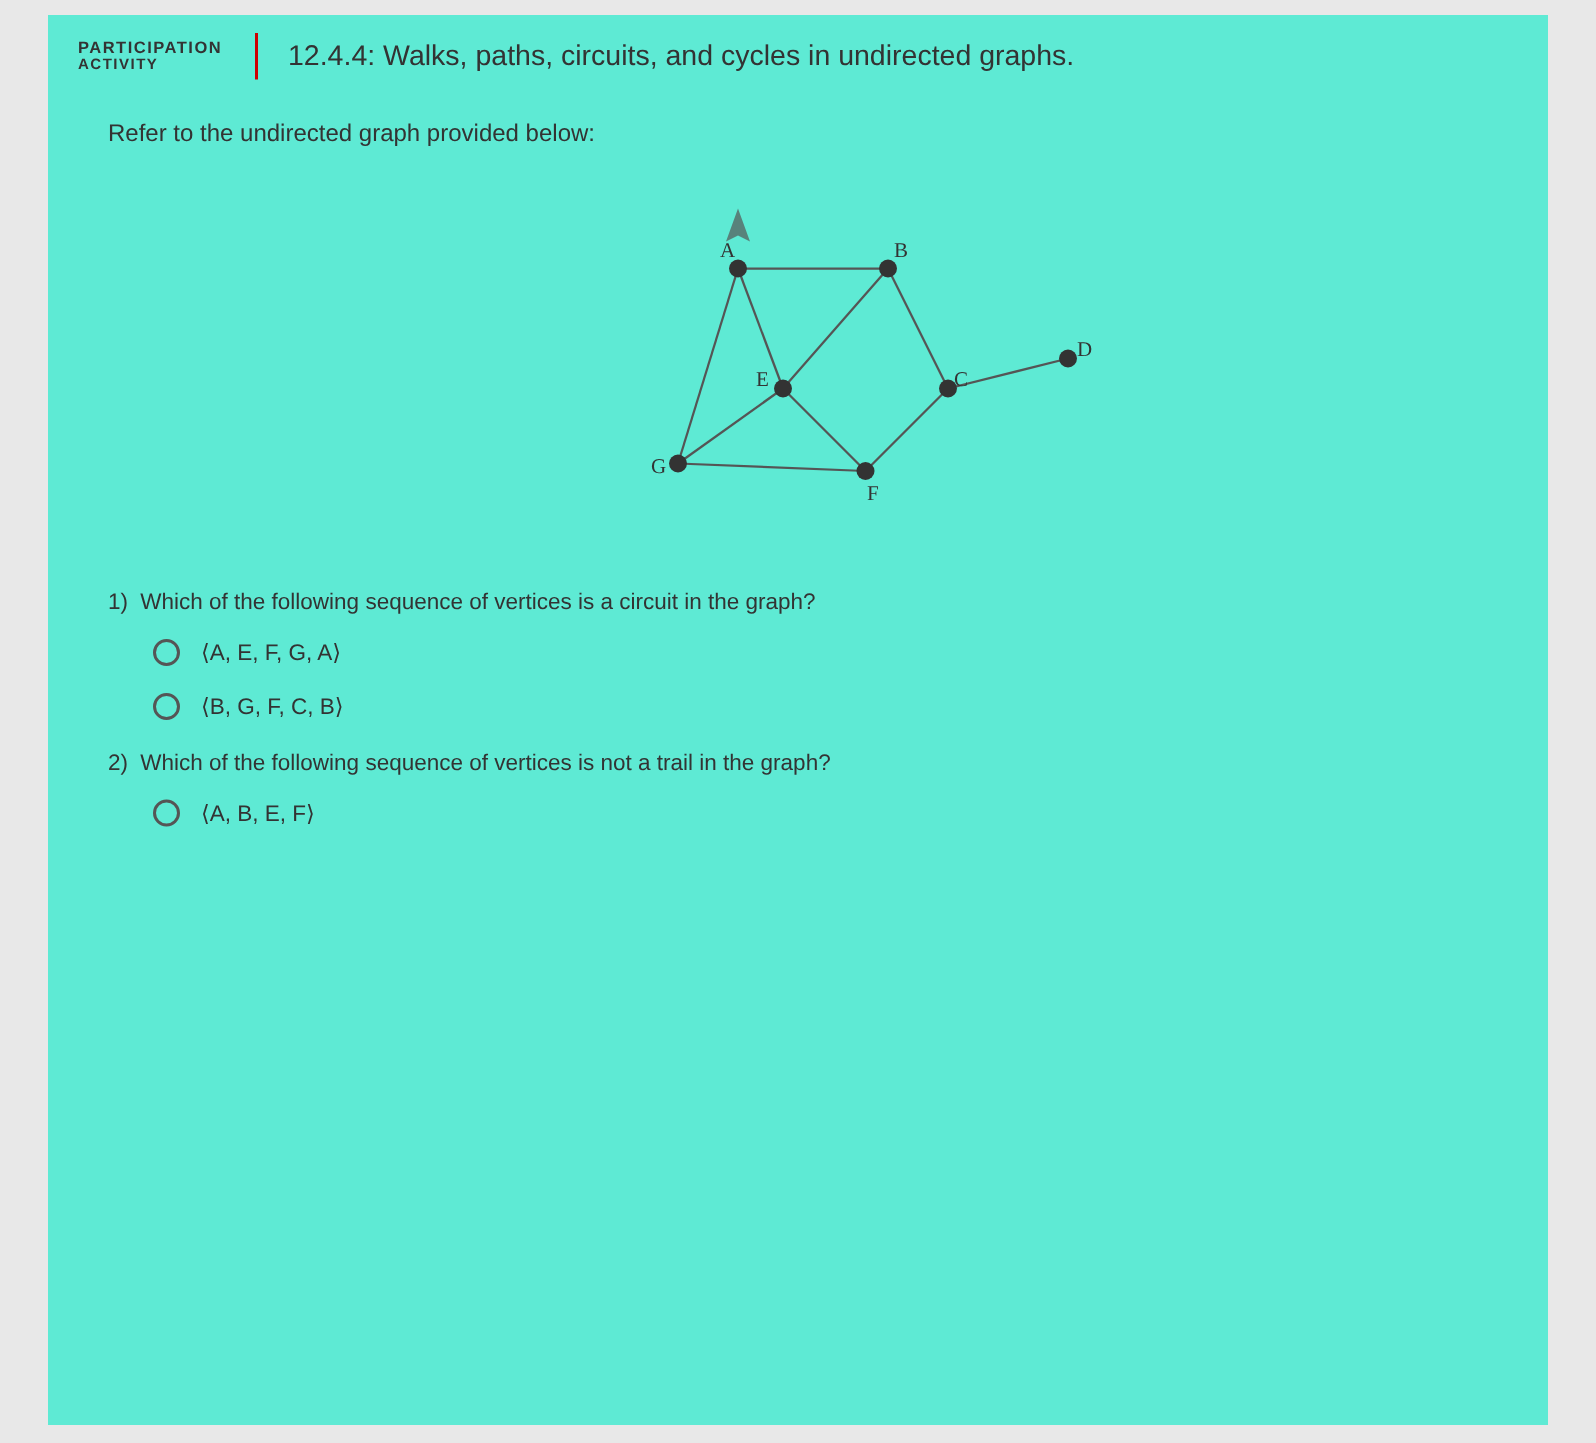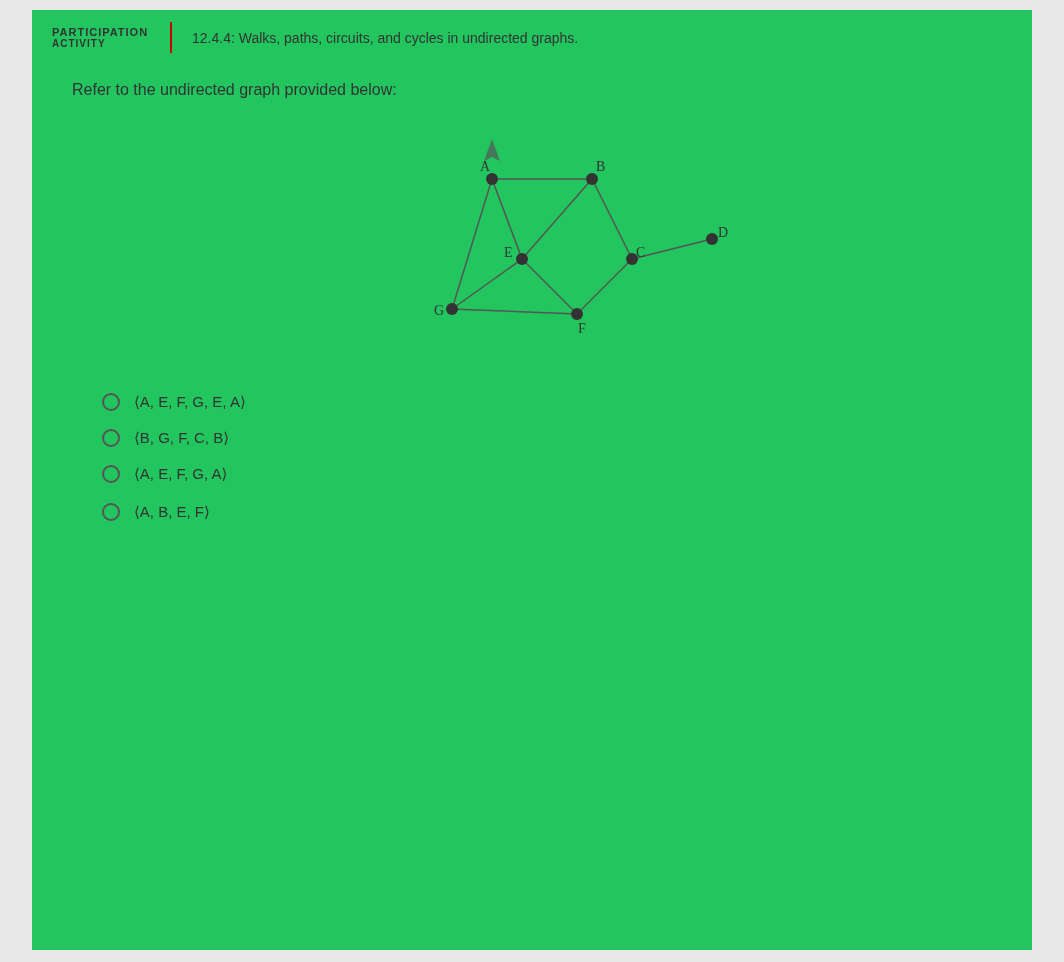--- a/index.html
+++ b/index.html
@@ -6,21 +6,21 @@
     body {
       background: #e8e8e8;
       font-family: Georgia, 'Times New Roman', serif;
       min-height: 962px;
       display: flex;
       align-items: flex-start;
       justify-content: center;
       padding: 10px;
     }
     .page {
-      background: #22c55e;
+      background: #5eead4;
       width: 1000px;
       min-height: 940px;
       padding: 0;
       position: relative;
     }
     .header {
       display: flex;
       align-items: stretch;
       border-bottom: none;
       padding: 12px 0 8px 0;
@@ -43,21 +43,21 @@
     .participation-label .bottom {
       font-size: 10px;
       font-weight: bold;
       letter-spacing: 1px;
       color: #333;
       font-family: Arial, sans-serif;
       text-transform: uppercase;
     }
     .header-title {
       padding: 4px 20px;
-      font-size: 14px;
+      font-size: 19px;
       color: #333;
       font-family: Arial, sans-serif;
       display: flex;
       align-items: center;
     }
     .content {
       padding: 20px 40px 40px 40px;
     }
     .intro-text {
       font-size: 16px;
@@ -164,35 +164,39 @@
         <text x="182" y="138" font-size="15">E</text>
         <text x="112" y="196" font-size="15">G</text>
         <text x="256" y="214" font-size="15">F</text>
         <text x="314" y="138" font-size="15">C</text>
         <text x="396" y="118" font-size="15">D</text>
 
         <polygon points="162,42 170,20 178,42 170,38" fill="#555" opacity="0.7"></polygon>
       </svg>
     </div>
 
+    <div class="question">
+      <span style="margin-right: 4px;">1)</span>
+      <span>Which of the following sequence of vertices is a circuit in the graph?</span>
+    </div>
     <div class="options">
       <div class="option">
         <div class="radio"></div>
-        <span class="option-text">⟨A, E, F, G, E, A⟩</span>
+        <span class="option-text">⟨A, E, F, G, A⟩</span>
       </div>
       <div class="option">
         <div class="radio"></div>
         <span class="option-text">⟨B, G, F, C, B⟩</span>
       </div>
-      <div class="option">
-        <div class="radio"></div>
-        <span class="option-text">⟨A, E, F, G, A⟩</span>
-      </div>
-    </div>
-
+    </div>
+
+    <div class="question">
+      <span style="margin-right: 4px;">2)</span>
+      <span>Which of the following sequence of vertices is not a trail in the graph?</span>
+    </div>
     <div class="options">
       <div class="option">
         <div class="radio"></div>
         <span class="option-text">⟨A, B, E, F⟩</span>
       </div>
     </div>
   </div>
 </div>
 
 </body></html>

